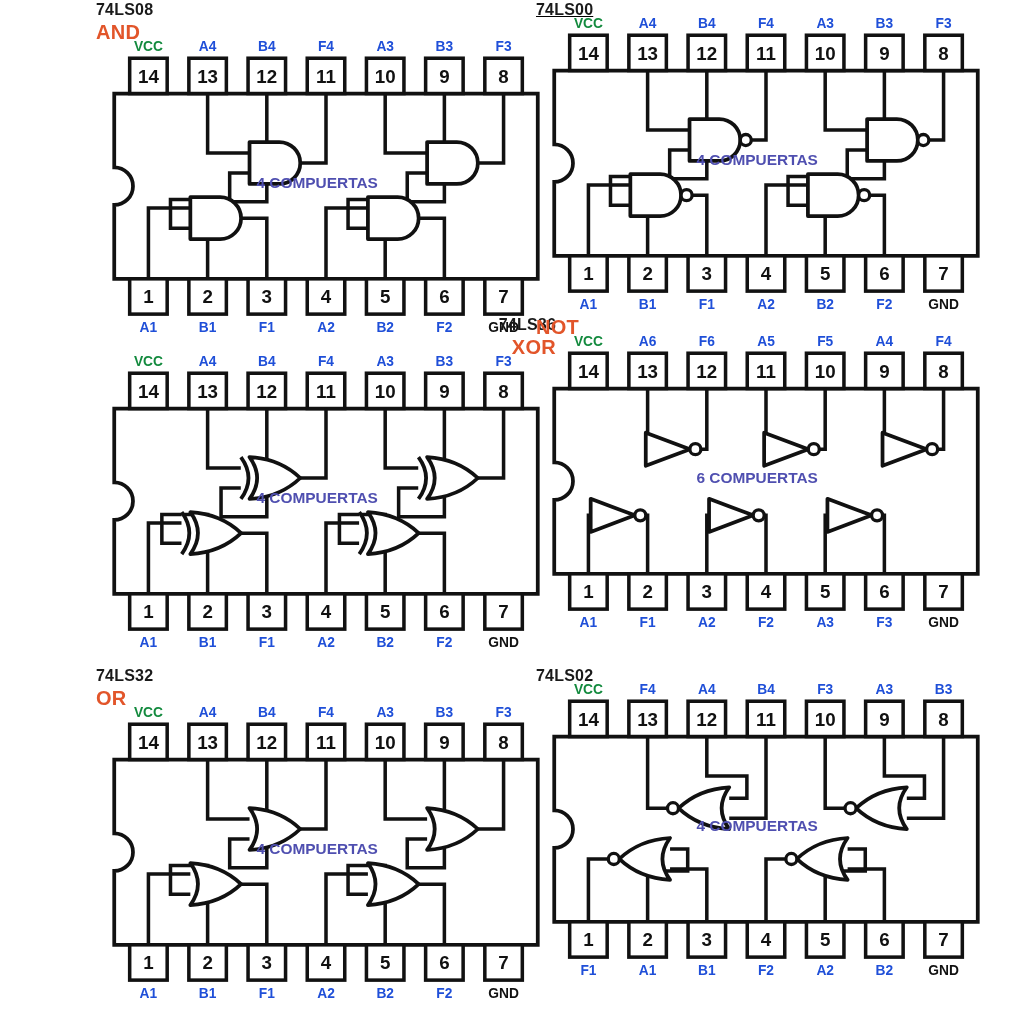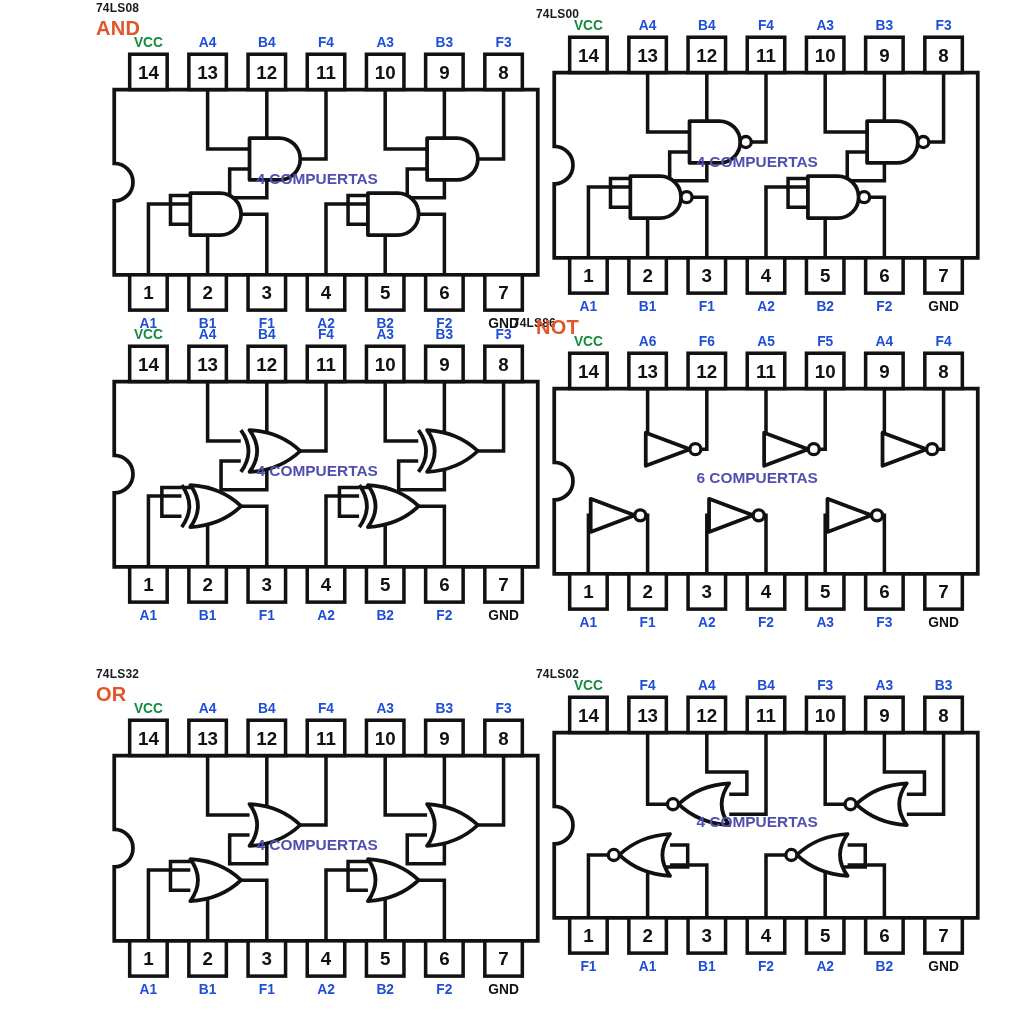--- a/index.html
+++ b/index.html
@@ -14,21 +14,21 @@
     width: 1024px;
     height: 1024px;
     overflow: hidden;
     background: #ffffff;
   }
   .chip-cell {
     position: absolute;
     width: 460px;
   }
   .chip-title {
-    font-size: 12px;
+    font-size: 16px;
     font-weight: bold;
     color: #1a1a1a;
     letter-spacing: .2px;
     line-height: 1.05;
     margin: 0 0 3px 0;
     white-space: nowrap;
   }
   .chip-func {
     font-size: 20px;
     font-weight: bold;
@@ -152,21 +152,21 @@
           <path d="M 200 206 L 200 141.88 L 238 141.88" class="wire"></path>
           <path d="M 253.66666666666666 206 L 253.66666666666666 134.12 L 220 134.12 L 220 160.12 L 238 160.12" class="wire"></path>
           <path d="M 284 151 L 307.3333333333333 151 L 307.3333333333333 206" class="wire"></path>
           <g>
             <path d="M 238 132 L 265 132 A 19 19 0 0 1 265 170 L 238 170 Z" class="gate"></path>
           </g>
           <text x="192" y="124" class="gates-label">4 COMPUERTAS</text>
         </svg>
       </div>
     </div>
-    <div class="chip-cell" style="left: 536px; top: 8px;">
+    <div class="chip-cell" style="left: 536px; top: 2px; text-decoration: underline;">
       <div class="chip-title">74LS00</div>
       <div class="chip-svg-wrap">
         <svg width="460" height="300" viewBox="-6 -6 412 272">
           <path d="M 8 38 L 392 38 L 392 206 L 8 206 L 8 139 A 17 17 0 0 0 8 105 Z" class="pkg"></path>
           <g>
             <rect x="22" y="6" width="34" height="32" class="pinbox"></rect>
             <text x="39" y="28.2" class="pinnum">14</text>
             <text x="39" y="-1" class="signal vcc">VCC</text>
           </g>
           <g>
@@ -261,20 +261,21 @@
           <g>
             <path d="M 238 132 L 265 132 A 19 19 0 0 1 265 170 L 238 170 Z" class="gate"></path>
             <circle cx="289" cy="151" r="5" class="bubble"></circle>
           </g>
           <text x="192" y="124" class="gates-label">4 COMPUERTAS</text>
         </svg>
       </div>
     </div>
     <div class="chip-cell" style="left: 96px; top: 317px; text-align: right;">
       <div class="chip-title">74LS86</div>
+      <div class="chip-func">XOR</div>
       <div class="chip-svg-wrap">
         <svg width="460" height="300" viewBox="-6 -6 412 272">
           <path d="M 8 38 L 392 38 L 392 206 L 8 206 L 8 139 A 17 17 0 0 0 8 105 Z" class="pkg"></path>
           <g>
             <rect x="22" y="6" width="34" height="32" class="pinbox"></rect>
             <text x="39" y="28.2" class="pinnum">14</text>
             <text x="39" y="-1" class="signal vcc">VCC</text>
           </g>
           <g>
             <rect x="75.66666666666666" y="6" width="34" height="32" class="pinbox"></rect>

